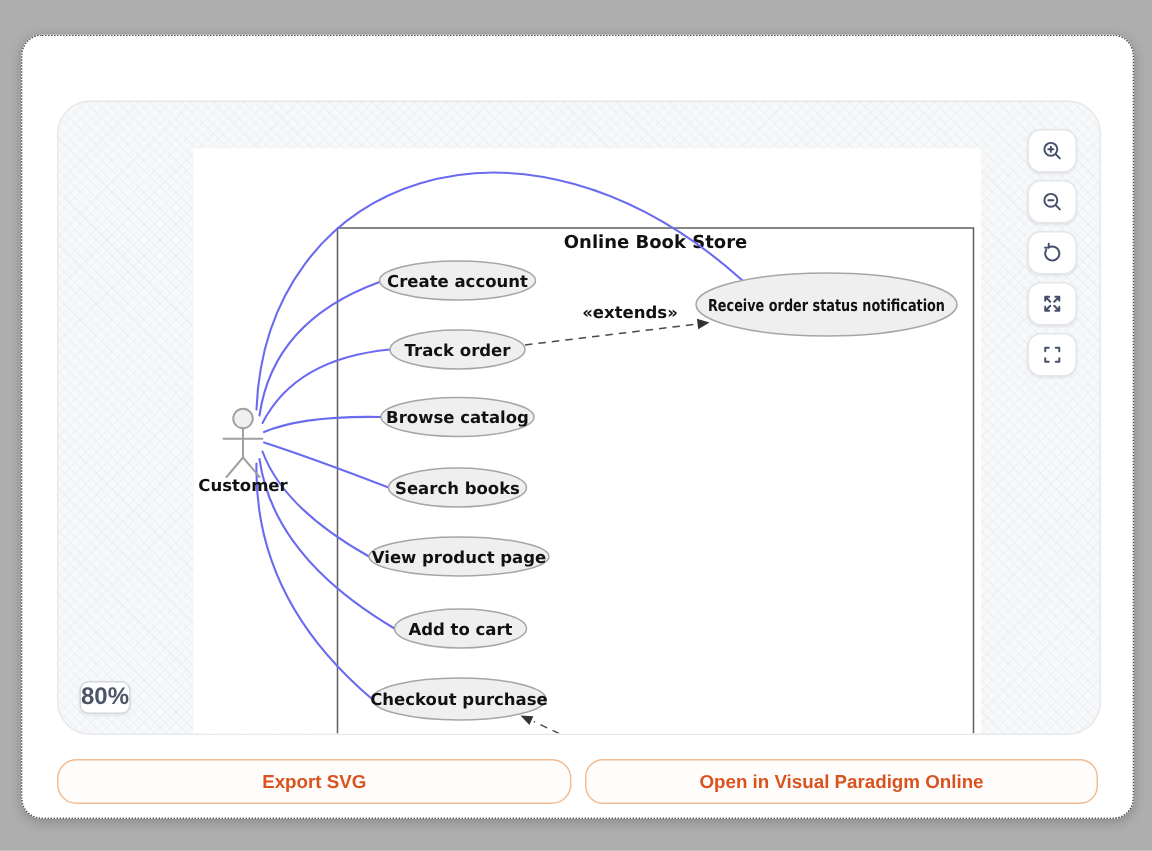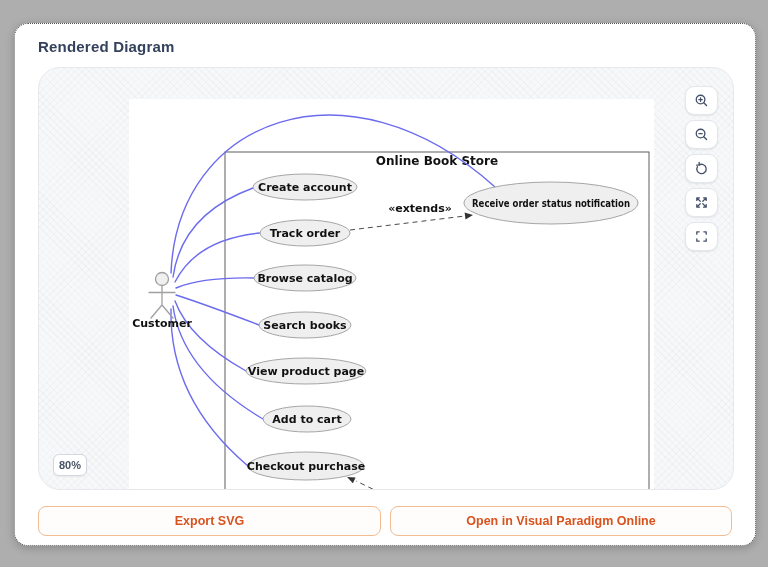--- a/index.html
+++ b/index.html
@@ -38,36 +38,35 @@
   
   .ctrl{position:absolute;width:31px;height:27px;background:#ffffff;border:1px solid #e3e6ea;
         border-radius:9px;box-shadow:0 1px 2px rgba(0,0,0,0.08);
         display:flex;align-items:center;justify-content:center;cursor:pointer;}
   .ctrl svg{width:15px;height:15px;stroke:#44506a;stroke-width:1.4;fill:none;
         stroke-linecap:round;stroke-linejoin:round;}
 
   
   .zoom-badge{position:absolute;left:14px;top:386px;width:32px;height:20px;background:#ffffff;
         border:1px solid #d3d8de;border-radius:6px;box-shadow:0 1px 2px rgba(0,0,0,0.06);
-        font-size:11px;font-weight:600;color:#4a5568;display:flex;align-items:center;justify-content:center;}
+        font-size:16px;font-weight:600;color:#4a5568;display:flex;align-items:center;justify-content:center;}
 
   
   .action{position:absolute;top:482px;height:30px;background:#fffdfb;border:1px solid #f2bd93;
         border-radius:8px;font-family:"Liberation Sans", sans-serif;font-size:12.5px;font-weight:bold;
         color:#d9531f;cursor:pointer;}
-  .action.left{left:23px;width:343px;}
-  .action.right{left:375px;width:342px;}
+  .action.left{left:23px;width:343px;border-radius:13px;}
+  .action.right{left:375px;width:342px;border-radius:12px;}
 </style>
 </head>
 <body>
 
 <div class="stage">
   <div class="card">
 
-    <div class="card-title">Rendered Diagram</div>
 
     <div class="viewer">
 
       <div class="canvas">
         <svg class="uml" width="525" height="390" viewBox="0 0 525 390">
 
           <g>
             <rect class="boundary" x="96" y="53" width="424" height="345"></rect>
             <text class="title" x="308" y="66">Online Book Store</text>
           </g>

